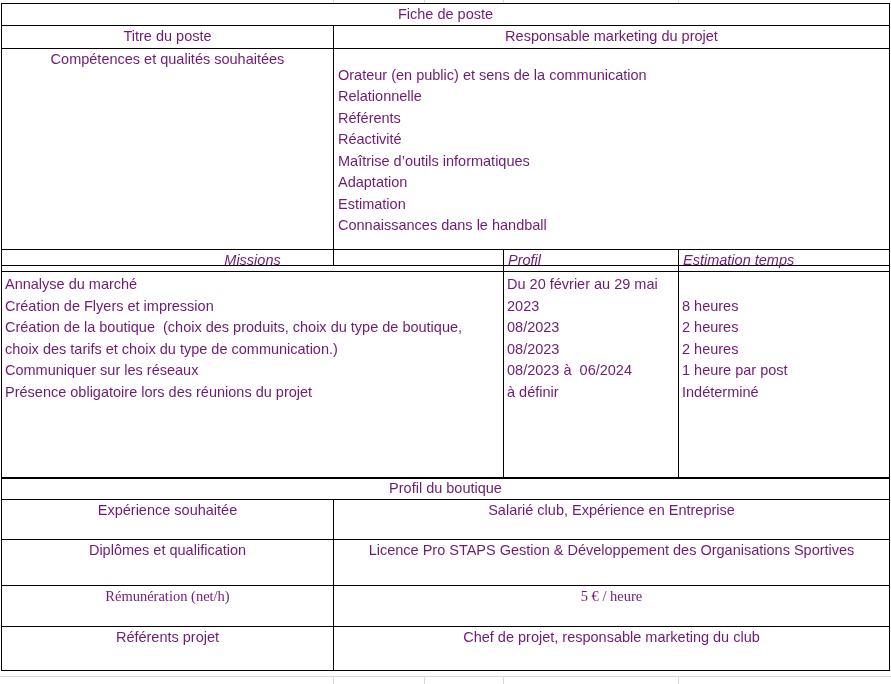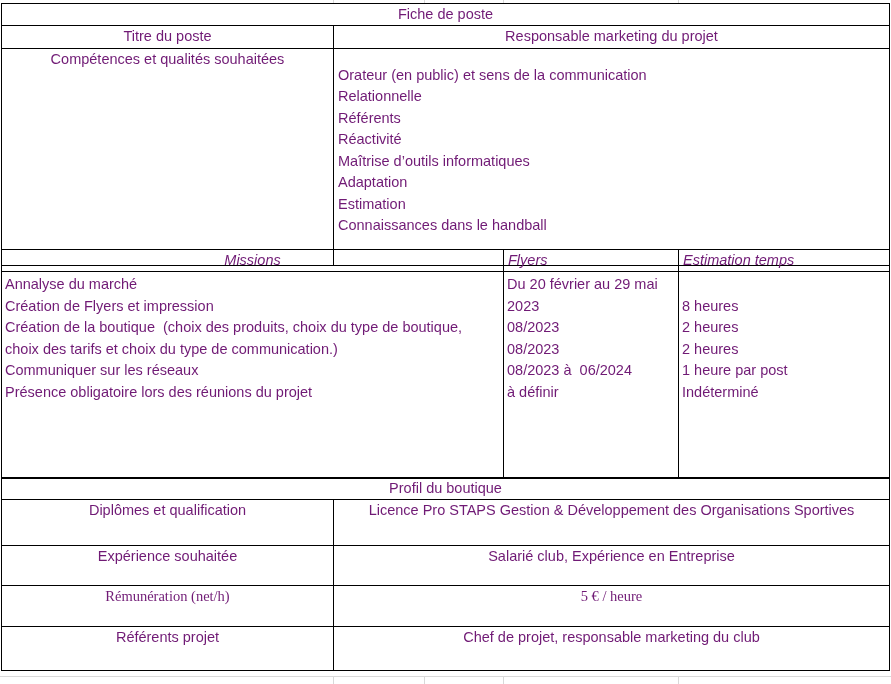--- a/index.html
+++ b/index.html
@@ -142,21 +142,21 @@
       <col style="width:502px">
       <col style="width:175px">
       <col style="width:211px">
     </colgroup>
     <tbody>
       <tr class="r-head">
         <td class="ctr mid">
           <span>Missions</span>
         </td>
         <td class="lft mid">
-          <span>Flyers</span>
+          <span>Profil</span>
         </td>
         <td class="lft mid">
           <span>Estimation temps</span>
         </td>
       </tr>
       <tr class="r-body">
         <td class="lft" style="vertical-align:top; padding-top:2px; padding-left:3px;">
           <div class="lines">
             <div>Annalyse du marché</div>
             <div>Création de Flyers et impression</div>
@@ -195,38 +195,38 @@
       <col style="width:332px">
       <col style="width:556px">
     </colgroup>
     <tbody>
       <tr class="r-title">
         <td class="ctr mid" colspan="2">
           <span>Profil du boutique</span>
         </td>
       </tr>
 
+      <tr style="height:40px;">
+        <td class="ctr mid lbl">
+          <span>Expérience souhaitée</span>
+        </td>
+        <td style="padding:0;">
+          <div class="bottom-text">
+            <span>Salarié club,  Expérience en Entreprise</span>
+          </div>
+        </td>
+      </tr>
+
       <tr style="height:46px;">
         <td class="ctr mid lbl">
           <span>Diplômes et qualification</span>
         </td>
         <td style="padding:0;">
           <div class="bottom-text">
             <span>Licence Pro STAPS Gestion &amp; Développement des Organisations Sportives</span>
-          </div>
-        </td>
-      </tr>
-
-      <tr style="height:40px;">
-        <td class="ctr mid lbl">
-          <span>Expérience souhaitée</span>
-        </td>
-        <td style="padding:0;">
-          <div class="bottom-text">
-            <span>Salarié club,  Expérience en Entreprise</span>
           </div>
         </td>
       </tr>
 
       <tr style="height:41px;font-family:Liberation Serif, serif;">
         <td class="ctr mid lbl">
           <span>Rémunération (net/h)</span>
         </td>
         <td style="padding:0;">
           <div class="bottom-text">

